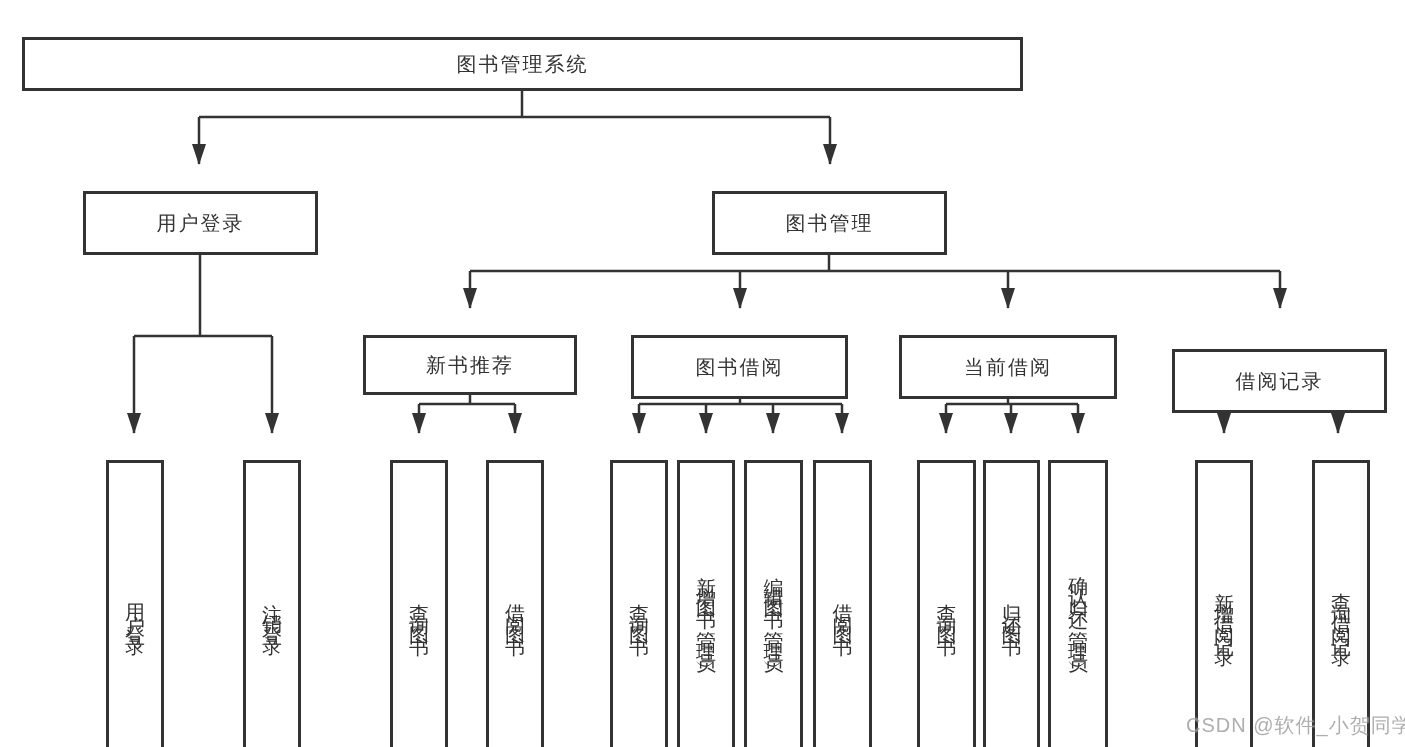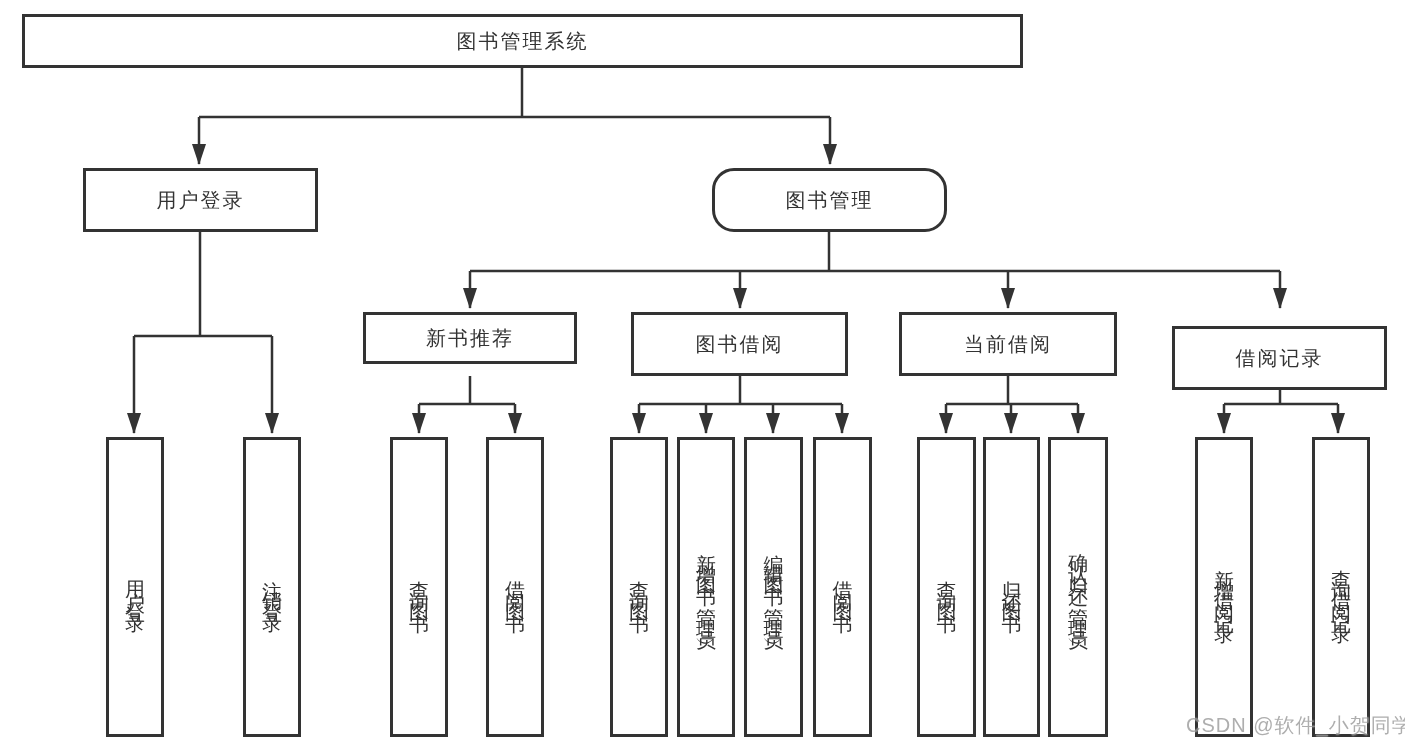--- a/index.html
+++ b/index.html
@@ -7,20 +7,21 @@
     position:relative; width:1405px; height:747px;
     background:#ffffff; overflow:hidden;
     font-family:"Liberation Sans", sans-serif;
   }
   #connectors { position:absolute; left:0; top:0; width:1405px; height:747px; }
   .box {
     position:absolute; box-sizing:border-box;
     border:3px solid #333333; background:#ffffff;
     display:flex; align-items:center; justify-content:center;
     color:#333333;
+    margin-top:23px;
   }
   .hbox { font-size:20px; letter-spacing:2px; white-space:nowrap; }
   .vbox { font-size:20px; }
   .vbox .vtext {
     writing-mode:vertical-rl; text-orientation:mixed;
     letter-spacing:11px; line-height:1.05;
   }
   #watermark {
     position:absolute; left:1186px; top:712px;
     font-size:20px; letter-spacing:1px; white-space:nowrap;
@@ -97,25 +98,25 @@
     </g>
   </svg>
 
   <div class="box hbox" style="left:22px; top:14px; width:1001px; height:54px;">
     <span>图书管理系统</span>
   </div>
 
   <div class="box hbox" style="left:83px; top:168px; width:235px; height:64px;">
     <span>用户登录</span>
   </div>
-  <div class="box hbox" style="left:712px; top:168px; width:235px; height:64px;border-radius:22px;">
+  <div class="box hbox" style="left:712px; top:168px; width:235px; height:64px;">
     <span>图书管理</span>
   </div>
 
-  <div class="box hbox" style="left:363px; top:312px; width:214px; height:52px;">
+  <div class="box hbox" style="left:363px; top:312px; width:214px; height:60px;">
     <span>新书推荐</span>
   </div>
   <div class="box hbox" style="left:631px; top:312px; width:217px; height:64px;">
     <span>图书借阅</span>
   </div>
   <div class="box hbox" style="left:899px; top:312px; width:218px; height:64px;">
     <span>当前借阅</span>
   </div>
   <div class="box hbox" style="left:1172px; top:326px; width:215px; height:64px;">
     <span>借阅记录</span>

